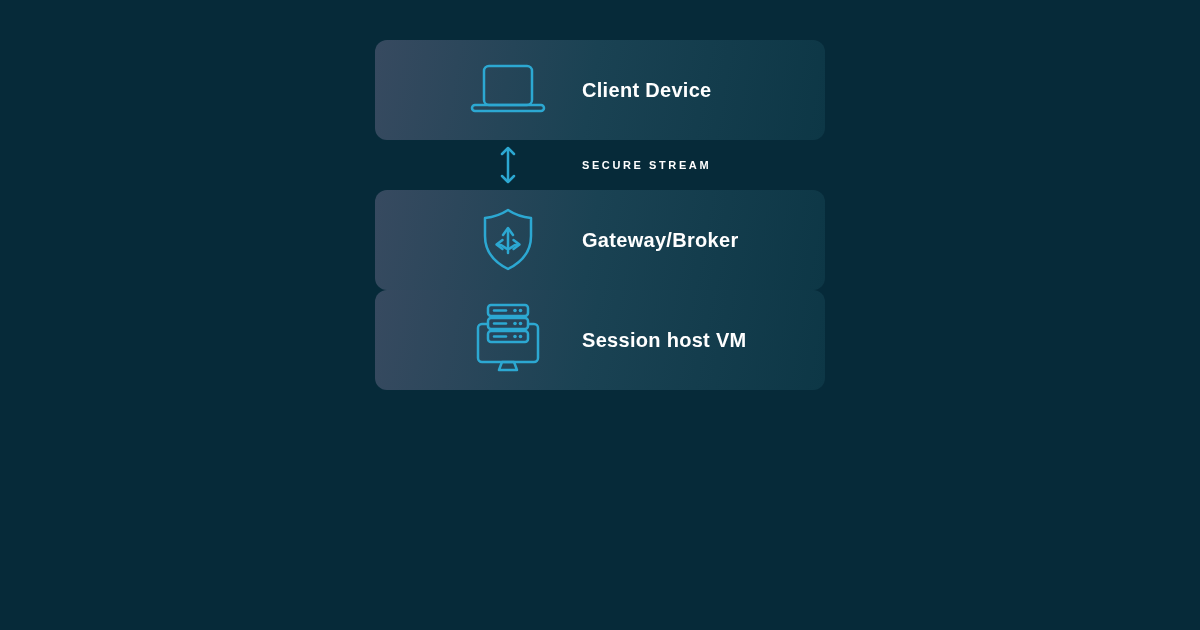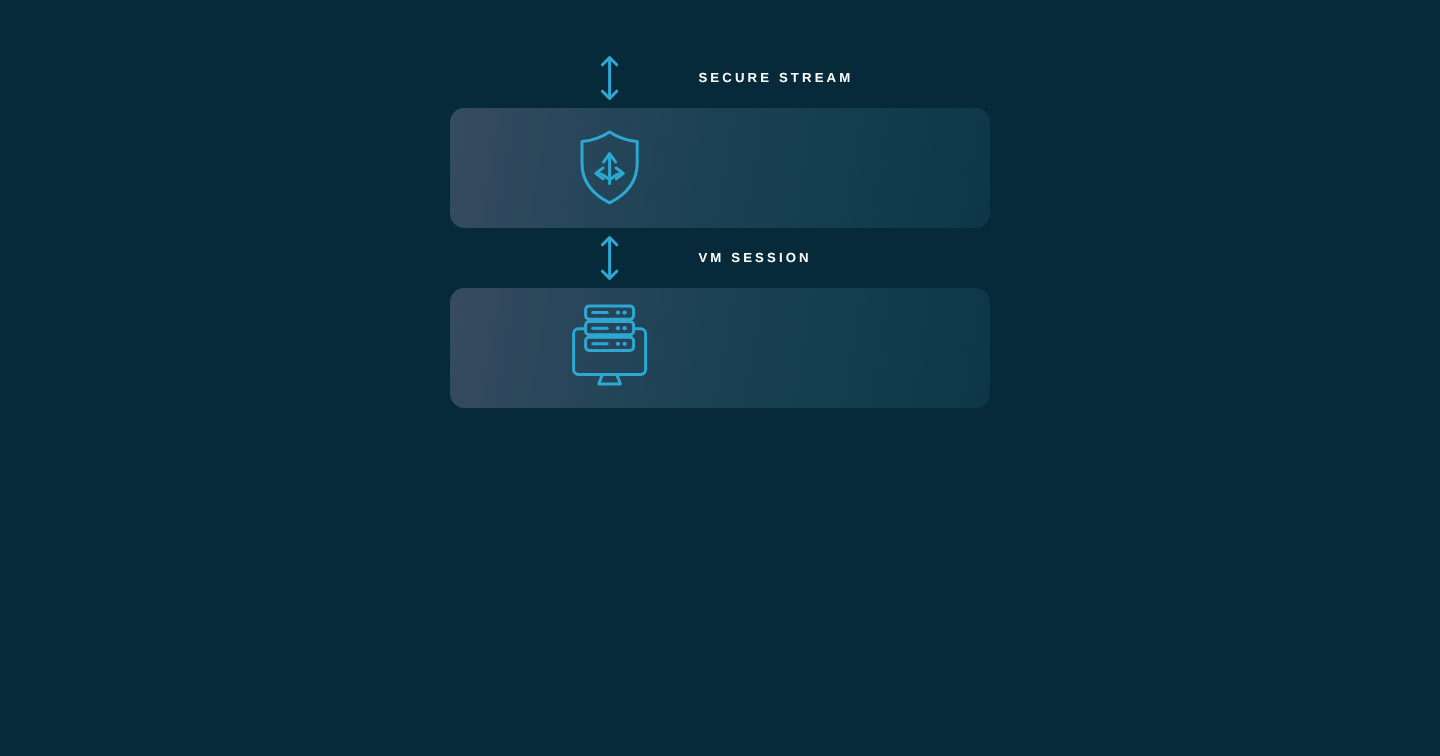--- a/index.html
+++ b/index.html
@@ -82,20 +82,29 @@
     stroke: #2ca8d2;
     stroke-width: 2.5;
     stroke-linejoin: round;
   }
 </style>
 </head>
 <body>
 
 <div class="stack">
 
+  <div class="node-card">
+    <span class="node-icon-wrap">
+      <svg width="78" height="54" viewBox="0 0 78 54">
+        <rect class="stroke" x="15" y="3" width="48" height="39" rx="5"></rect>
+        <rect class="stroke" x="3" y="42" width="72" height="6" rx="3"></rect>
+      </svg>
+    </span>
+    <span class="node-title">Client Device</span>
+  </div>
 
   <div class="connector">
     <span class="connector-arrow-wrap">
       <svg width="18" height="40" viewBox="0 0 18 40">
         <path class="stroke" d="M9 5 L9 35"></path>
         <path class="stroke" d="M3 9 L9 3 L15 9"></path>
         <path class="stroke" d="M3 31 L9 37 L15 31"></path>
       </svg>
     </span>
     <span class="connector-label">SECURE STREAM</span>
@@ -106,49 +115,41 @@
       <svg width="58" height="66" viewBox="0 0 58 66">
         <path class="stroke" d="M29 3 C35 7 43 10 52 11 L52 29 C52 44 43 55 29 62 C15 55 6 44 6 29 L6 11 C15 10 23 7 29 3 Z"></path>
         <path class="stroke" d="M29 46 L29 24"></path>
         <path class="stroke" d="M24 28 L29 21 L34 28"></path>
         <path class="stroke" d="M29 42 C25.5 42 25 37.5 19 37.5"></path>
         <path class="stroke" d="M23.5 33 L17.5 37.5 L23.5 42"></path>
         <path class="stroke" d="M29 42 C32.5 42 33 37.5 39 37.5"></path>
         <path class="stroke" d="M34.5 33 L40.5 37.5 L34.5 42"></path>
       </svg>
     </span>
+    <span class="node-title">Gateway/Broker</span>
   </div>
 
-  <div class="connector">
-    <span class="connector-arrow-wrap">
-      <svg width="18" height="40" viewBox="0 0 18 40">
-        <path class="stroke" d="M9 5 L9 35"></path>
-        <path class="stroke" d="M3 9 L9 3 L15 9"></path>
-        <path class="stroke" d="M3 31 L9 37 L15 31"></path>
-      </svg>
-    </span>
-    <span class="connector-label">VM SESSION</span>
-  </div>
 
   <div class="node-card">
     <span class="node-icon-wrap">
       <svg width="72" height="76" viewBox="0 0 72 76">
         <rect class="stroke" x="6" y="22" width="60" height="38" rx="4"></rect>
         <path class="stroke" d="M30 60 L27 68 L45 68 L42 60 Z"></path>
         <rect class="panel" x="16" y="3" width="40" height="11" rx="3"></rect>
         <path class="stroke" d="M22 8.5 L34 8.5"></path>
         <circle class="fill" cx="43" cy="8.5" r="1.8"></circle>
         <circle class="fill" cx="48.5" cy="8.5" r="1.8"></circle>
         <rect class="panel" x="16" y="16" width="40" height="11" rx="3"></rect>
         <path class="stroke" d="M22 21.5 L34 21.5"></path>
         <circle class="fill" cx="43" cy="21.5" r="1.8"></circle>
         <circle class="fill" cx="48.5" cy="21.5" r="1.8"></circle>
         <rect class="panel" x="16" y="29" width="40" height="11" rx="3"></rect>
         <path class="stroke" d="M22 34.5 L34 34.5"></path>
         <circle class="fill" cx="43" cy="34.5" r="1.8"></circle>
         <circle class="fill" cx="48.5" cy="34.5" r="1.8"></circle>
       </svg>
     </span>
+    <span class="node-title">Session host VM</span>
   </div>
 
 
 
 </div>
 
 </body></html>

